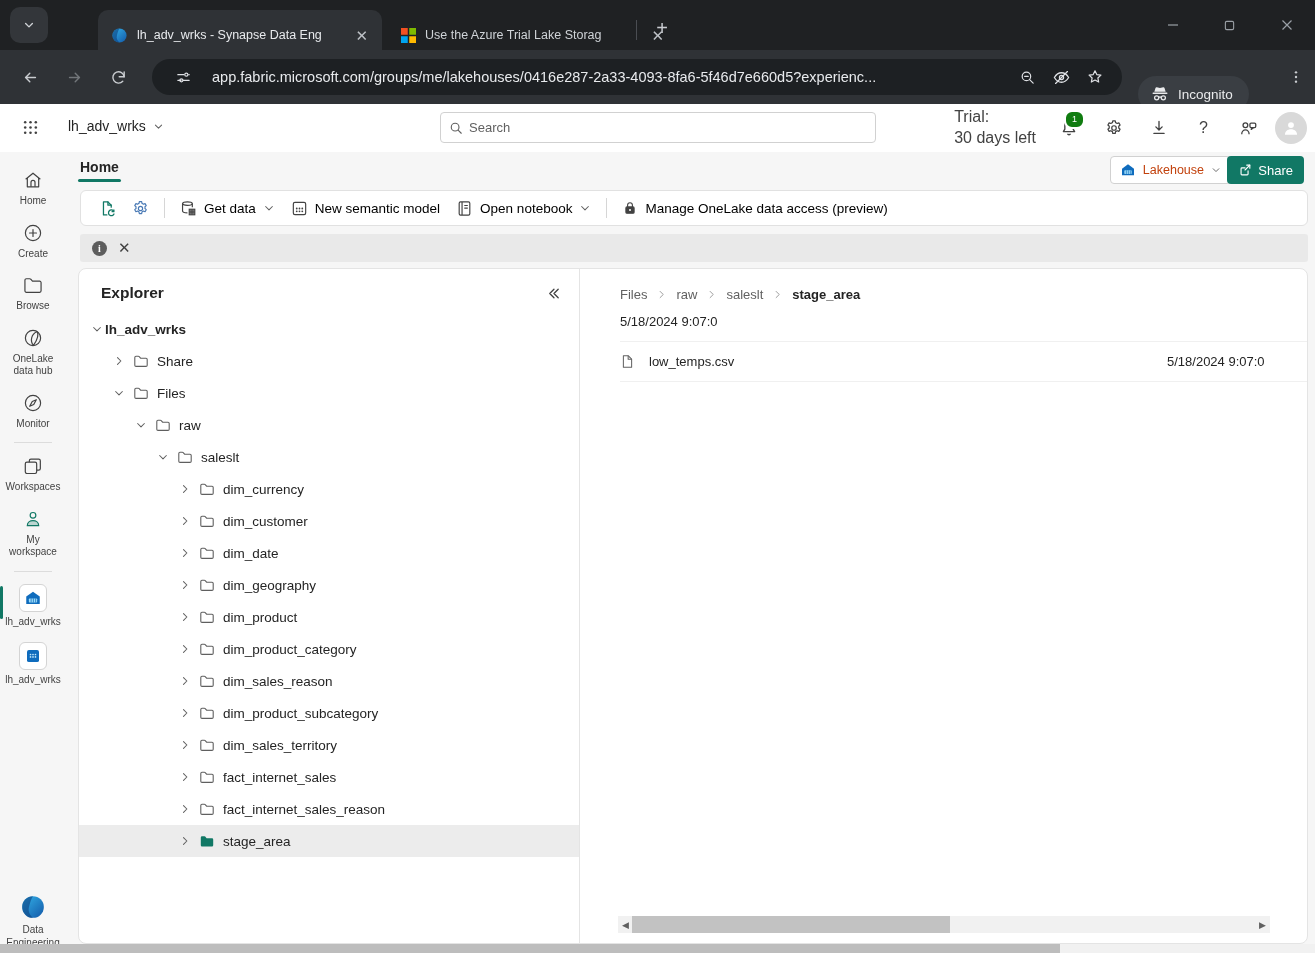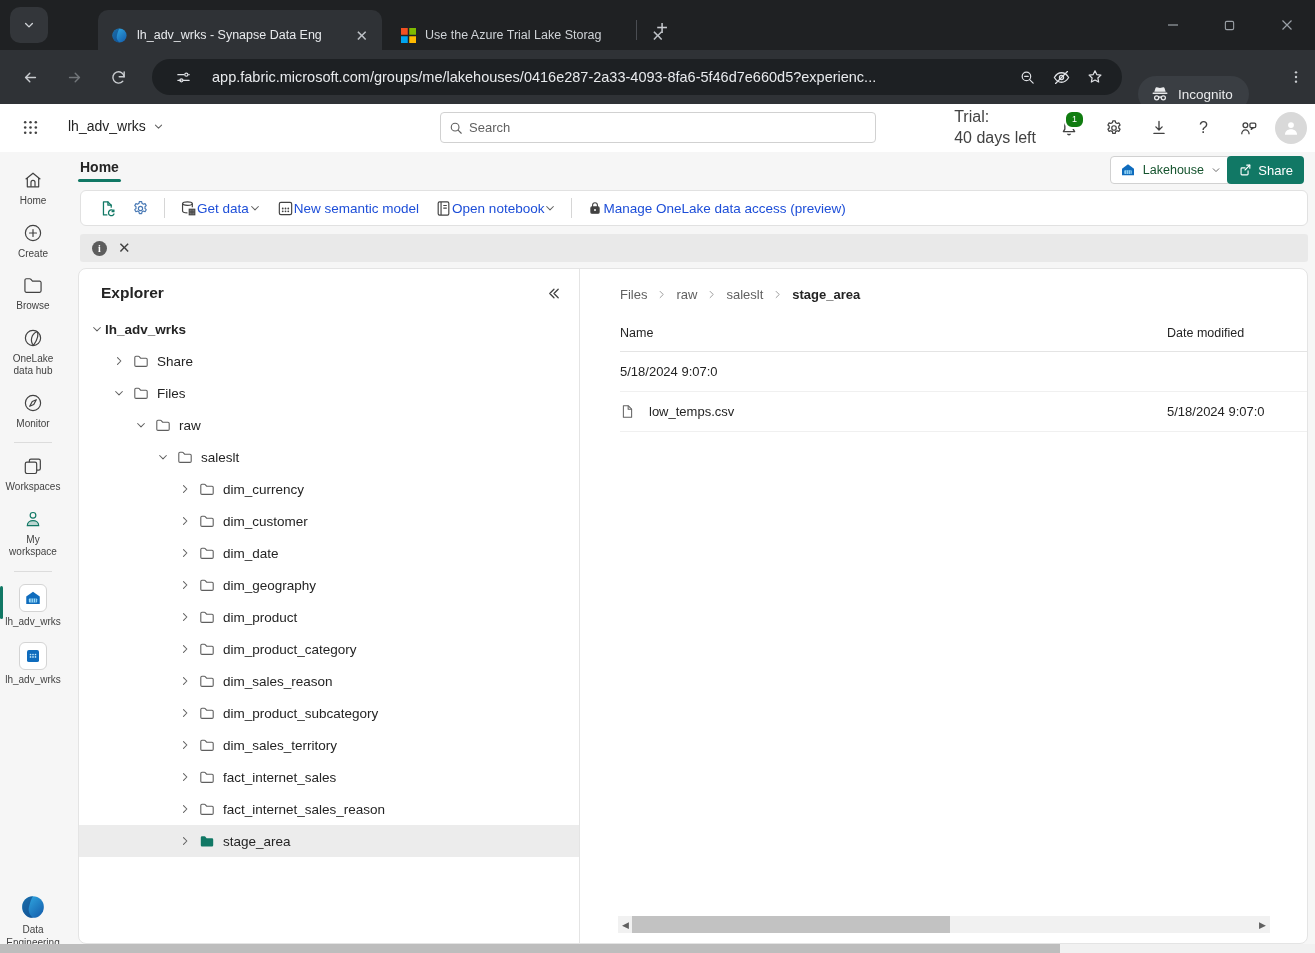--- a/index.html
+++ b/index.html
@@ -49,29 +49,29 @@
   .badge { position:absolute; top:-2px; right:6px; min-width:15px; height:15px; background:#107c10; color:#fff;
       font-size:9px; line-height:15px; text-align:center; border-radius:8px; border:2px solid #fff; box-sizing:content-box; padding:0 1px; }
   .avatar { width:32px; height:32px; border-radius:50%; background:#d9d9d9; display:flex; align-items:center;
       justify-content:center; margin-left:4px; }
 
   
   .ribbon { position:absolute; top:152px; left:0; width:1315px; height:38px; }
   .home-tab { position:absolute; left:78px; top:7px; font-size:14px; font-weight:700; color:#242424; padding:0 2px 7px; }
   .home-tab::after { content:""; position:absolute; left:0; right:0; bottom:0; height:3px; background:#117865; border-radius:2px; }
   .type-pill { position:absolute; right:84px; top:4px; height:28px; background:#fff; border:1px solid #d1d1d1;
-      border-radius:4px; display:flex; align-items:center; gap:7px; padding:0 9px; font-size:12.5px; color:#14532d; }
+      border-radius:4px; display:flex; align-items:center; gap:7px; padding:0 9px; font-size:12.5px; color:#c2410c; }
   .share-btn { position:absolute; right:11px; top:4px; height:28px; background:#117865; border-radius:4px;
       display:flex; align-items:center; gap:6px; padding:0 11px; font-size:13px; color:#fff; }
 
   
   .toolbar-card { position:absolute; top:190px; left:80px; width:1228px; height:36px; background:#fff;
       border:1px solid #e1e1e1; border-radius:6px; display:flex; align-items:center; padding:0 10px; }
-  .tb-btn { display:flex; align-items:center; height:28px; padding:0 8px; font-size:13.5px;
-      color:#1d4ed8; border-radius:4px; }
+  .tb-btn { display:flex; align-items:center; gap:7px; height:28px; padding:0 8px; font-size:13.5px;
+      color:#000000; border-radius:4px; }
   .tb-div { width:1px; height:20px; background:#d6d6d6; margin:0 7px; }
 
   
   .banner { position:absolute; top:234px; left:80px; width:1228px; height:28px; background:#e9e9e9;
       border-radius:3px; display:flex; align-items:center; padding:0 12px; gap:9px; }
   .banner-text { font-size:12px; color:#242424; flex:1; overflow:hidden; white-space:nowrap; }
   .info-dot { width:15px; height:15px; border-radius:50%; background:#5d5d5d; color:#fff; font-size:10px;
       font-weight:700; display:flex; align-items:center; justify-content:center; font-family:"Liberation Serif",serif; }
   .banner-close { color:#424242; font-size:15px; padding:0 2px; }
 
@@ -282,21 +282,21 @@
   <div class="searchbox">
     <svg width="14" height="14" viewBox="0 0 16 16" fill="none" stroke="#616161" stroke-width="1.3" stroke-linecap="round">
         <circle cx="7" cy="7" r="4.4"></circle>
         <path d="M10.4 10.4 L14 14"></path>
       </svg>
     <input type="text" placeholder="Search" style="">
   </div>
   <div class="hdr-right">
     <div class="trial">
       <div>Trial:</div>
-      <div>40 days left</div>
+      <div>30 days left</div>
     </div>
     <div class="hdr-ic">
       <svg width="18" height="18" viewBox="0 0 16 16" fill="none" stroke="currentColor" stroke-width="1.2" stroke-linejoin="round">
           <path d="M8 1.9 c2.2 0 3.7 1.7 3.7 3.8 V9 l1.3 2.2 H3 L4.3 9 V5.7 C4.3 3.6 5.8 1.9 8 1.9 z"></path>
           <path d="M6.7 13.1 a1.4 1.4 0 0 0 2.6 0"></path>
         </svg>
       <span class="badge">1</span>
     </div>
     <div class="hdr-ic">
       <svg width="18" height="18" viewBox="0 0 16 16" fill="none" stroke="currentColor" stroke-width="1.1" stroke-linejoin="round">
@@ -797,24 +797,20 @@
           </svg>
         </span>
         <span class="bc-item">saleslt</span>
         <span class="bc-sep">
           <svg width="11" height="11" viewBox="0 0 16 16" fill="none" stroke="currentColor" stroke-width="1.4" stroke-linecap="round" stroke-linejoin="round">
             <path d="M6 3.5 10.5 8 6 12.5"></path>
           </svg>
         </span>
         <span class="bc-item last">stage_area</span>
       </div>
-    <div class="fhead">
-      <span class="fname-col">Name</span>
-      <span class="fdate-col">Date modified</span>
-    </div>
     <div id="filerows">
         <div class="frow">
           <span class="fdate-col">5/18/2024 9:07:0</span>
         </div>
         <div class="frow">
           <span class="fname-cell">
             <span class="f-ico">
               <svg width="15" height="15" viewBox="0 0 16 16" fill="none" stroke="currentColor" stroke-width="1.1" stroke-linejoin="round">
                 <path d="M3.6 1.8 h5.1 L12.4 5.5 V14.2 H3.6 z"></path>
                 <path d="M8.7 1.8 V5.5 h3.7"></path>

